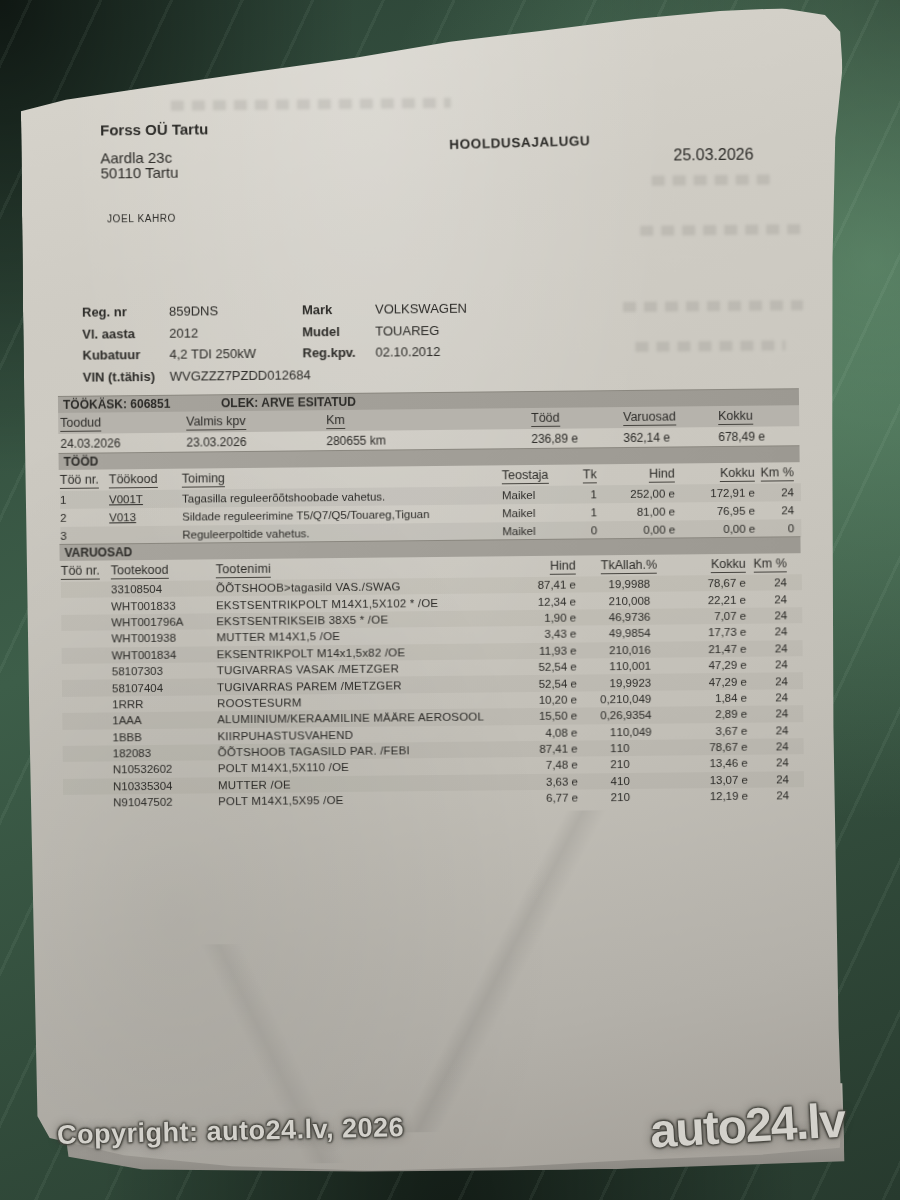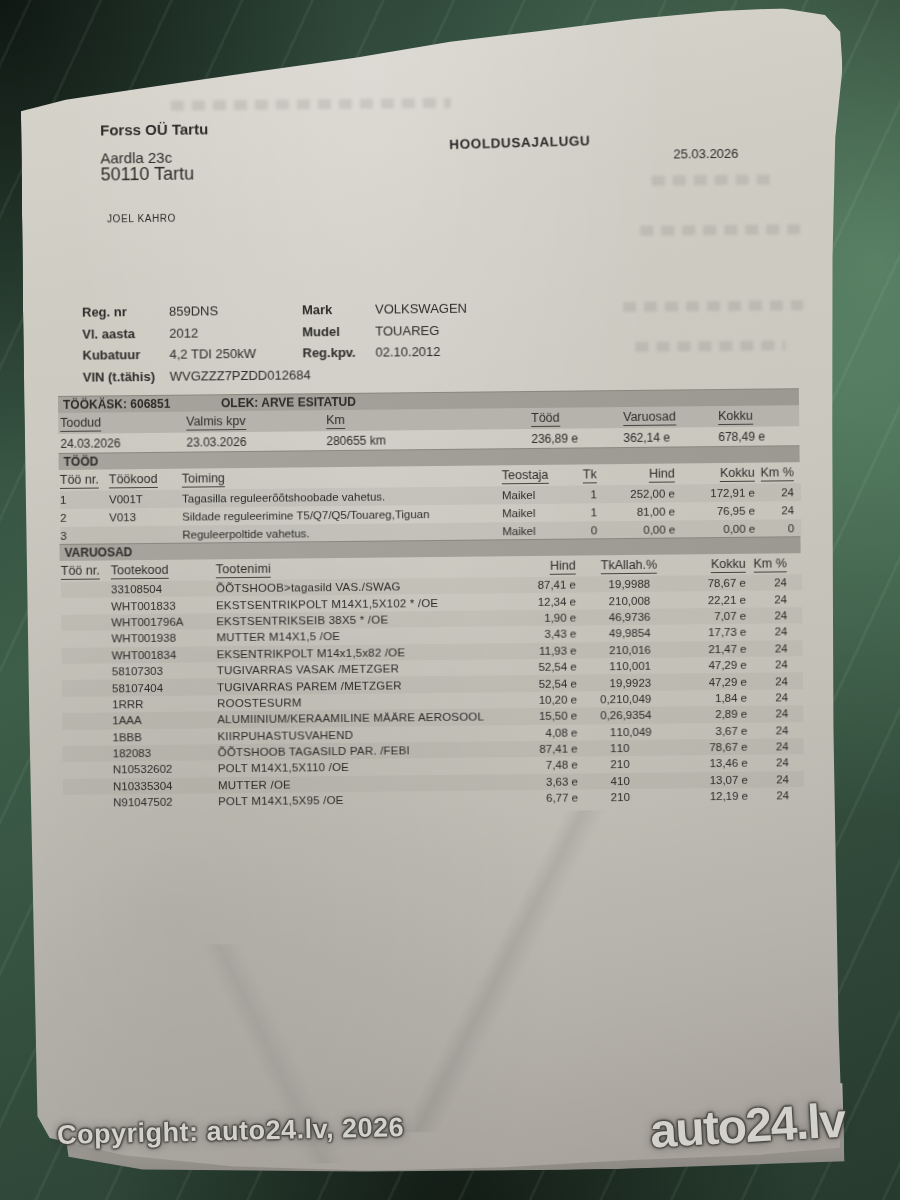--- a/index.html
+++ b/index.html
@@ -32,23 +32,23 @@
       730px 1146px,600px 1150px,470px 1156px,340px 1158px,200px 1152px,92px 1140px,18px 1122px,6px 1100px,2px 700px,0 300px);
     filter:drop-shadow(2px 4px 4px rgba(0,0,0,.45));
     color:#2d2c29;}
   .abs{position:absolute;}
   .smudge{position:absolute;height:10px;opacity:.16;filter:blur(1.6px);
     background:repeating-linear-gradient(90deg, rgba(95,93,88,.9) 0 13px, transparent 13px 21px);}
   .crease{position:absolute;pointer-events:none;}
   
   .company{left:79px;top:106px;font-size:15px;font-weight:bold;}
   .addr1{left:79px;top:134px;font-size:15px;}
-  .addr2{left:79px;top:149px;font-size:18px;}
+  .addr2{left:79px;top:149px;font-size:15px;}
   .doc-title{left:428px;top:124px;font-size:13.5px;font-weight:bold;letter-spacing:.6px;transform:rotate(-1deg);}
-  .doc-date{left:652px;top:137px;font-size:13px;}
+  .doc-date{left:652px;top:137px;font-size:16px;}
   .customer{left:85px;top:198px;font-size:10px;letter-spacing:.6px;}
   
   .veh{left:59px;top:289px;display:grid;grid-template-columns:87px 133px 73px 1fr;grid-auto-rows:21.7px;font-size:13px;width:500px;}
   .veh .lbl{font-weight:bold;}
   .veh .vin-val{grid-column:2/5;}
   
   .graybar{left:34px;width:741px;height:17px;background:linear-gradient(90deg,#a7a49d,#9c9992);
     display:flex;align-items:center;font-size:12px;font-weight:bold;padding-left:5px;box-sizing:border-box;
     border-top:1px solid #8a877f;}
   .bar-wo{top:380px;}
@@ -60,21 +60,21 @@
   .bar-tood{top:437px;}
   .bar-var{top:528px;}
   
   .u{display:inline-block;border-bottom:1.5px solid #45433e;padding-bottom:1px;}
   
   .thead{left:35px;width:741px;height:20px;display:flex;align-items:center;font-size:12.5px;}
   .thead-tood{top:455px;}
   .rows-tood{left:35px;top:475px;width:741px;font-size:11.5px;}
   .rows-tood .tr:nth-child(odd){background:rgba(40,40,34,.055);}
   .tr{display:flex;align-items:center;height:18px;}
-  .t-nr{width:49px;}.t-code{width:73px;}.t-task{width:320px;}.t-w{width:58px;}
+  .t-nr{width:49px;}.t-code{width:73px;text-decoration:underline;}.t-task{width:320px;}.t-w{width:58px;}
   .t-tk{width:37px;text-align:right;}.t-h{width:78px;text-align:right;}.t-k{width:80px;text-align:right;}.t-km{width:39px;text-align:right;}
   
   .thead-var{top:546px;}
   .rows-var{left:35px;top:566px;width:741px;font-size:11.5px;}
   .rows-var .vr:nth-child(odd){background:rgba(40,40,34,.045);}
   .vr{display:flex;align-items:center;height:16.4px;}
   .v-nr{width:50px;}.v-code{width:105px;}.v-name{width:290px;letter-spacing:.2px;}
   .v-h{width:70px;text-align:right;}.v-tk{width:39px;text-align:right;}.v-al{width:55px;text-align:left;}
   .v-k{width:76px;text-align:right;}.v-km{width:41px;text-align:right;}
   

